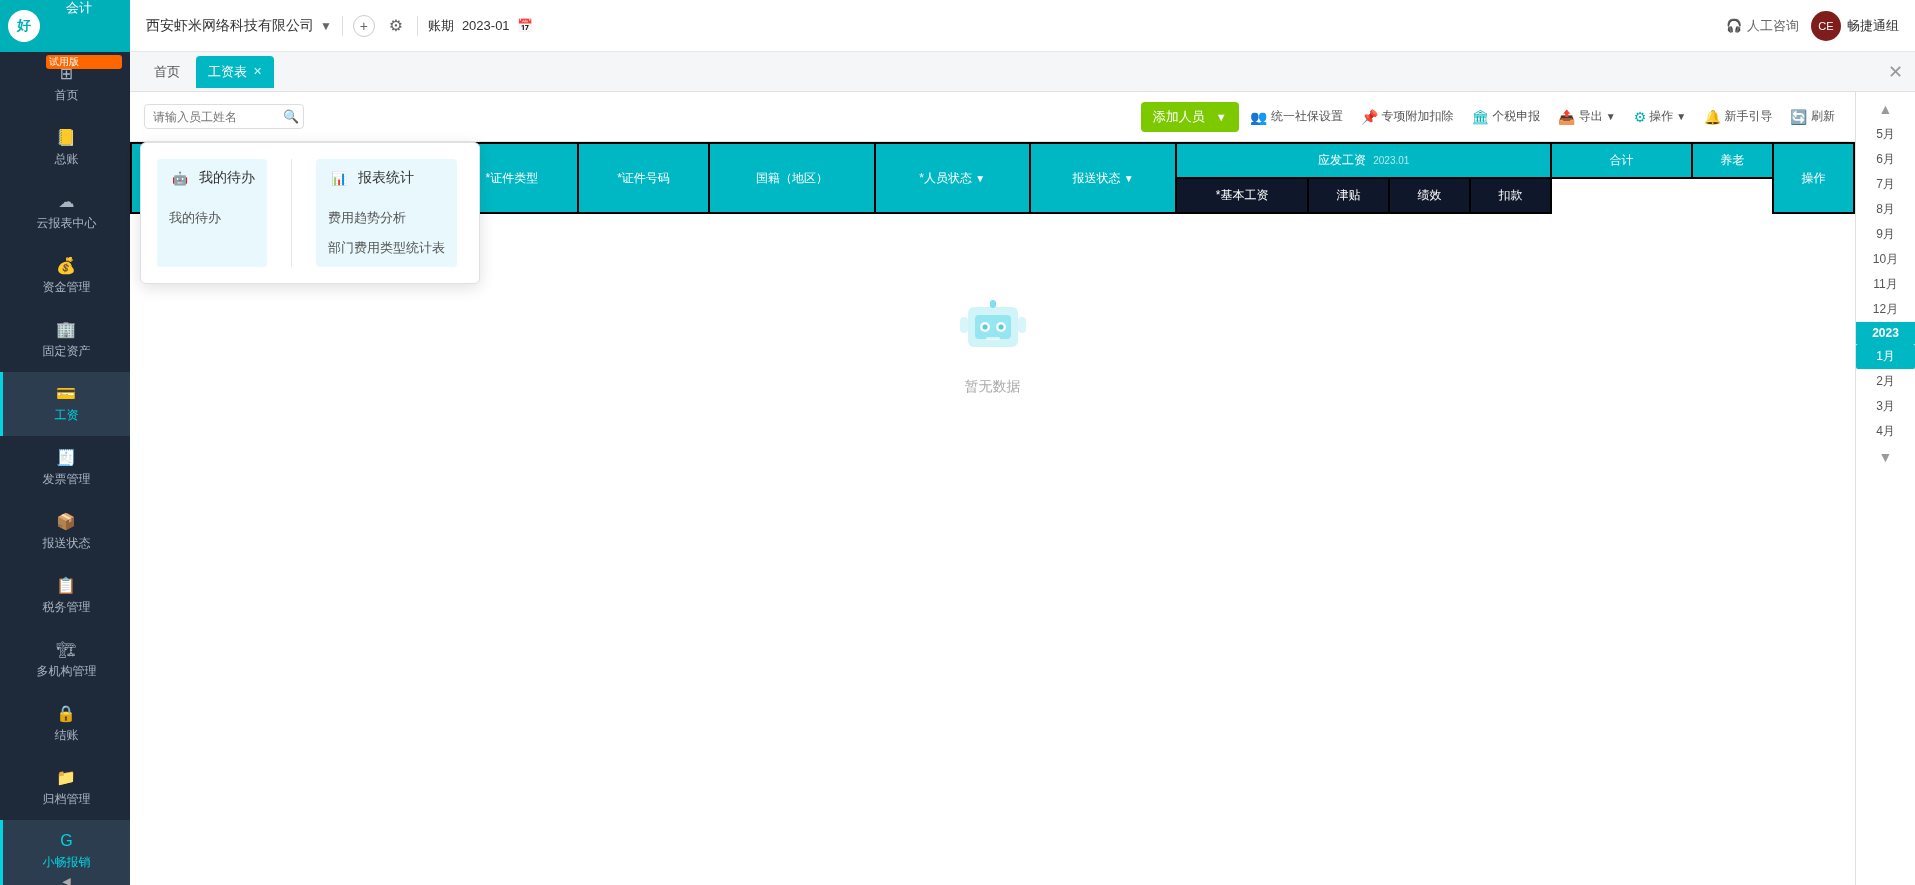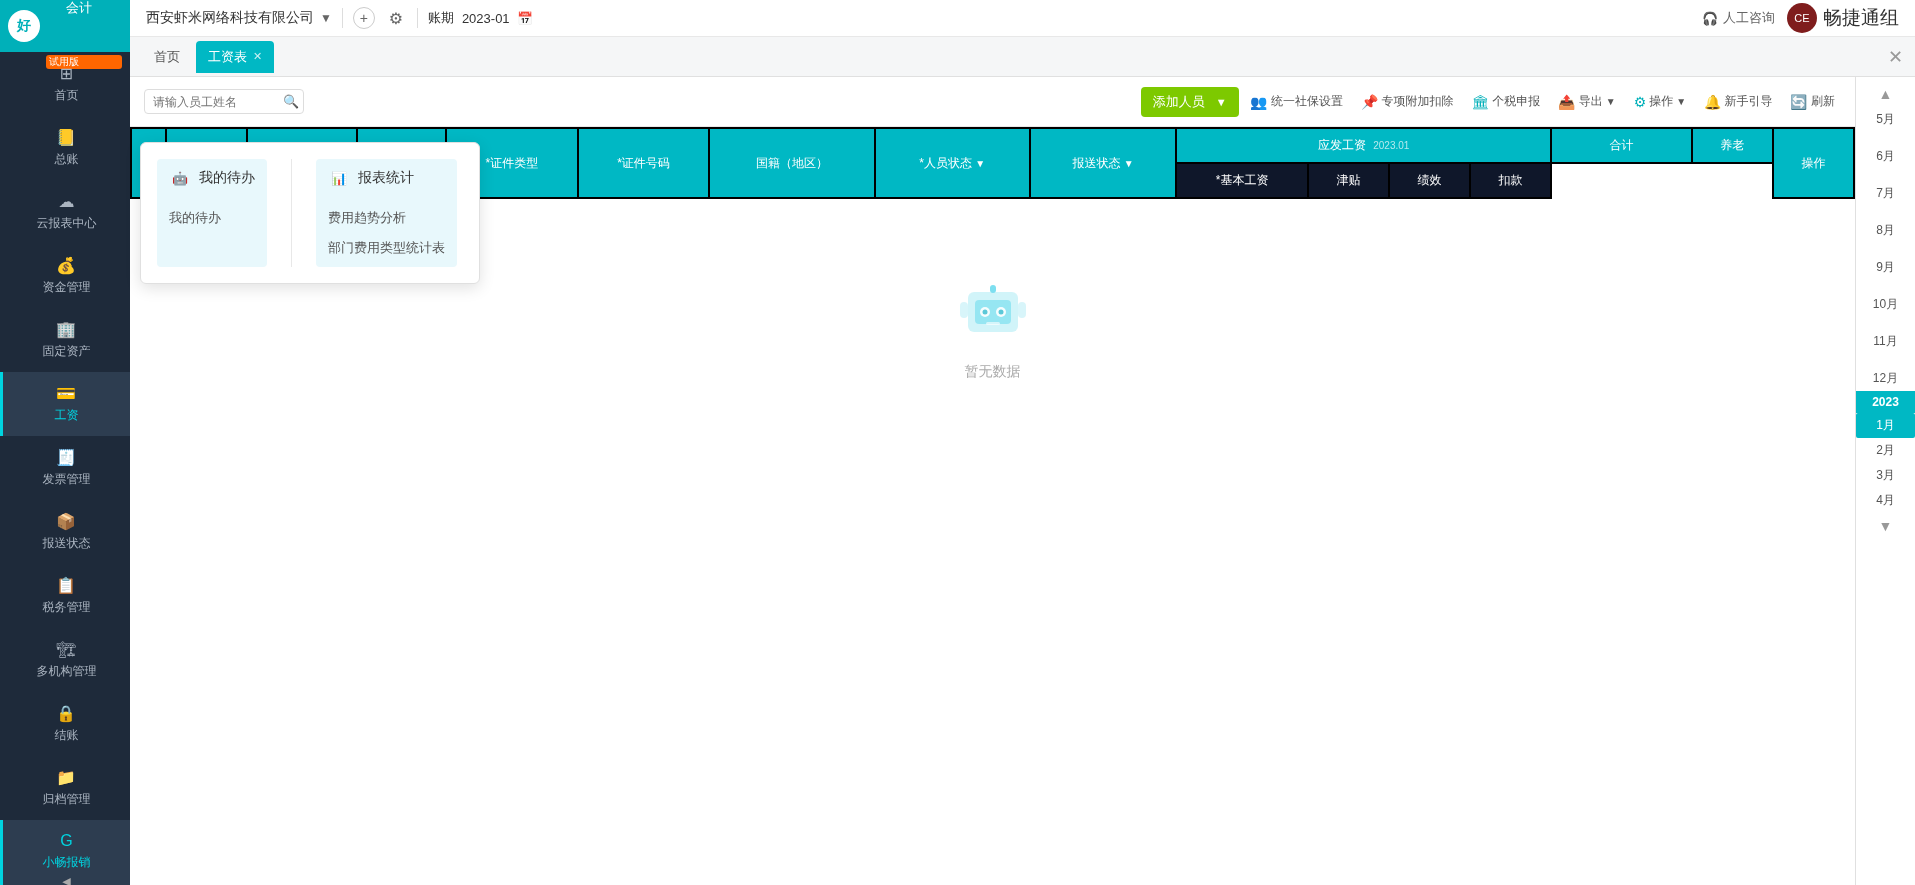--- a/index.html
+++ b/index.html
@@ -75,21 +75,21 @@
     .main-content {
       flex: 1;
       display: flex;
       flex-direction: column;
       height: 885px;
       overflow: hidden;
     }
 
     
     .topbar {
-      height: 37px;
+      height: 52px;
       background: #fff;
       display: flex;
       align-items: center;
       padding: 0 16px;
       border-bottom: 1px solid #e8e8e8;
       gap: 10px;
       position: relative;
       z-index: 10;
     }
     .topbar-company {
@@ -155,21 +155,21 @@
       width: 30px;
       height: 30px;
       border-radius: 50%;
       background: #7f1d1d;
       display: flex;
       align-items: center;
       justify-content: center;
       color: #fff;
       font-size: 12px;
     }
-    .topbar-username { font-size: 19px; color: #333; }
+    .topbar-username { font-size: 13px; color: #333; }
 
     
     .tabbar {
       height: 40px;
       background: #f5f6f7;
       display: flex;
       align-items: center;
       padding: 0 12px;
       border-bottom: 1px solid #e0e0e0;
       gap: 4px;
@@ -624,21 +624,21 @@
                 </div>
               </td>
             </tr>
           </tbody>
         </table>
       </div>
     </div>
 
     <div class="calendar-sidebar">
       <button class="cal-nav-btn">▲</button>
-      <div style="width:100%;display:flex;flex-direction:column;align-items:center;gap:12px;">
+      <div style="width:100%;display:flex;flex-direction:column;align-items:center;gap:0;">
         <div class="cal-month-item">5月</div>
         <div class="cal-month-item">6月</div>
         <div class="cal-month-item">7月</div>
         <div class="cal-month-item">8月</div>
         <div class="cal-month-item">9月</div>
         <div class="cal-month-item">10月</div>
         <div class="cal-month-item">11月</div>
         <div class="cal-month-item">12月</div>
       </div>
       <div class="cal-month-item year-label" style="background:#00b8c4;color:#fff;font-size:12px;padding:4px 0;width:100%;text-align:center;">2023</div>

